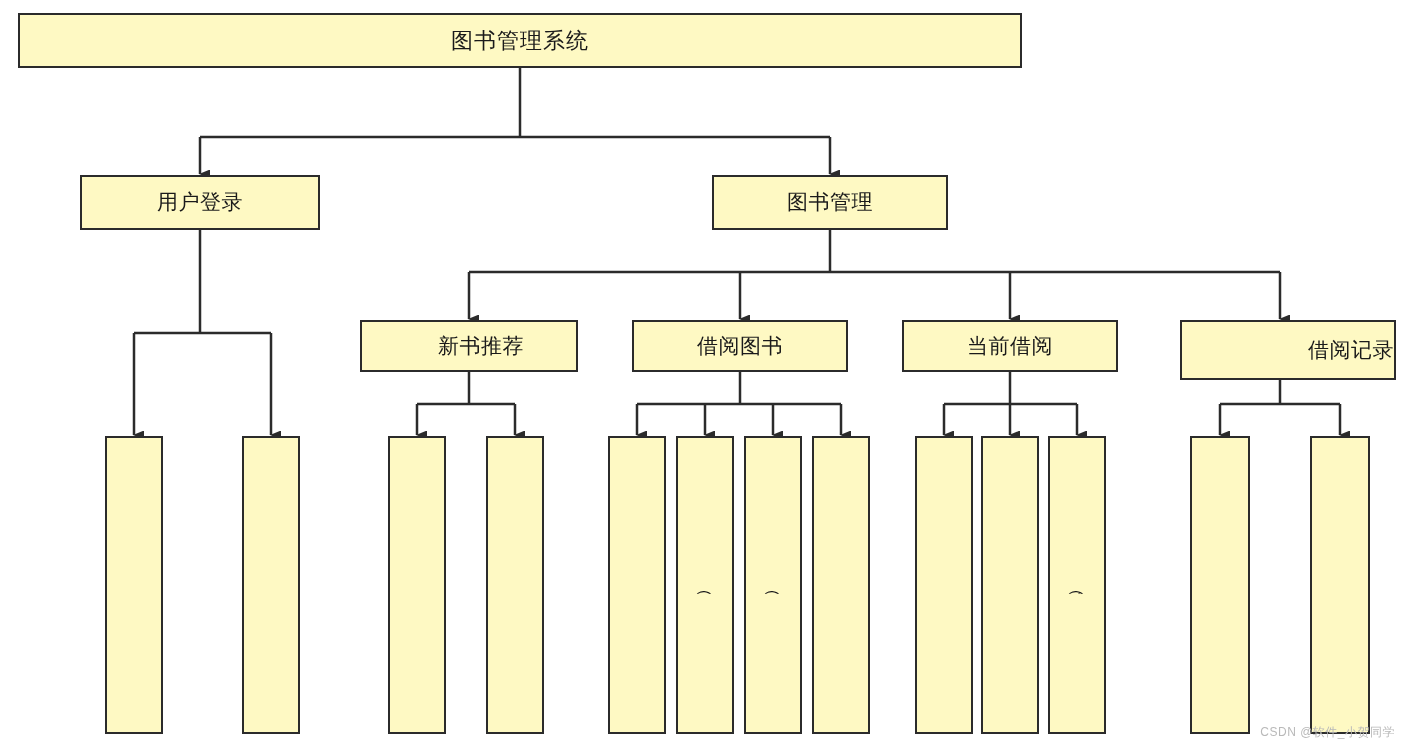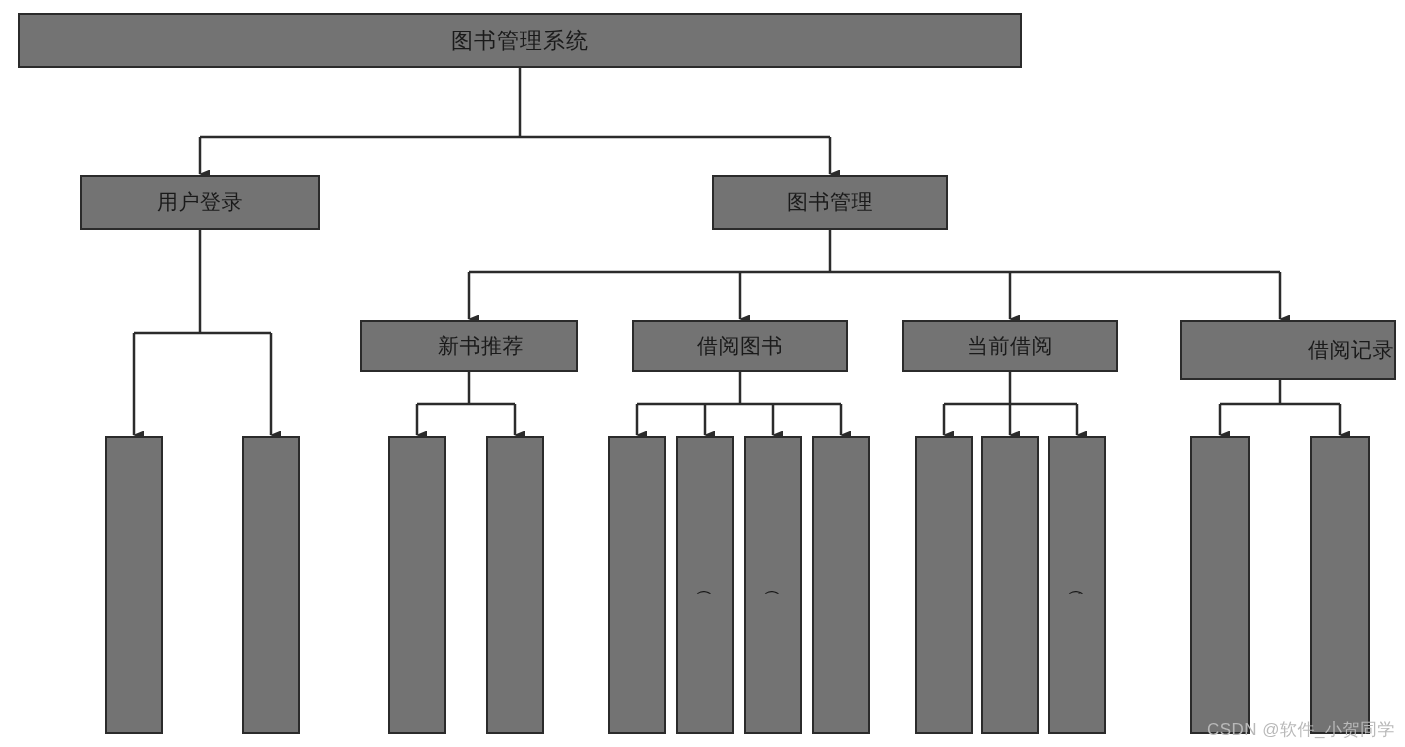--- a/index.html
+++ b/index.html
@@ -23,21 +23,21 @@
   svg#wires {
     position: absolute;
     left: 0;
     top: 0;
     width: 1405px;
     height: 747px;
   }
   .node {
     position: absolute;
     box-sizing: border-box;
-    background: #737373;
+    background: #fef9c3;
     border: 2px solid #2b2b2b;
     display: flex;
     align-items: center;
     justify-content: center;
     color: #1a1a1a;
   }
   .node .lbl {
     display: block;
     text-align: center;
     line-height: 1.18;
@@ -62,21 +62,21 @@
     font-size: 21px;
     line-height: 1.12;
     letter-spacing: 2px;
     max-height: 284px;
     overflow: hidden;
   }
   .watermark {
     position: absolute;
     right: 10px;
     bottom: 6px;
-    font-size: 17px;
+    font-size: 12px;
     color: #b9b9b9;
     letter-spacing: 0.5px;
     white-space: nowrap;
     pointer-events: none;
   }
 </style>
 </head>
 <body>
 
 <div id="stage">

